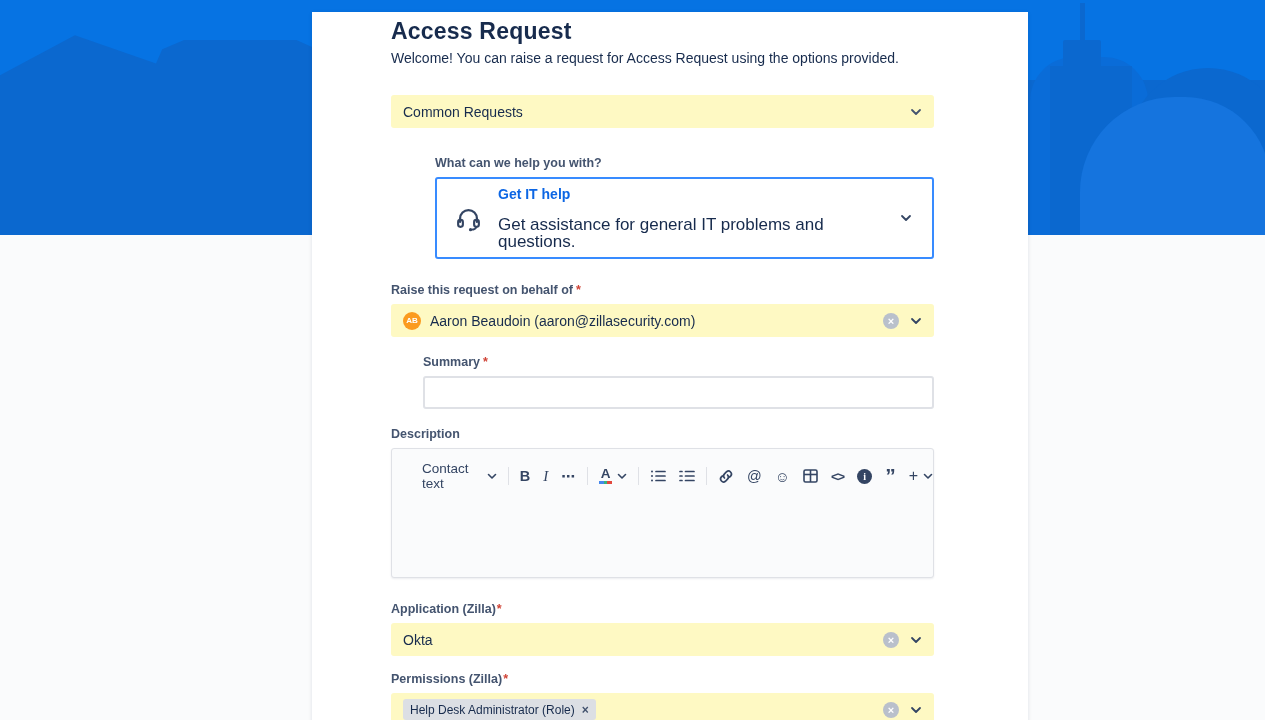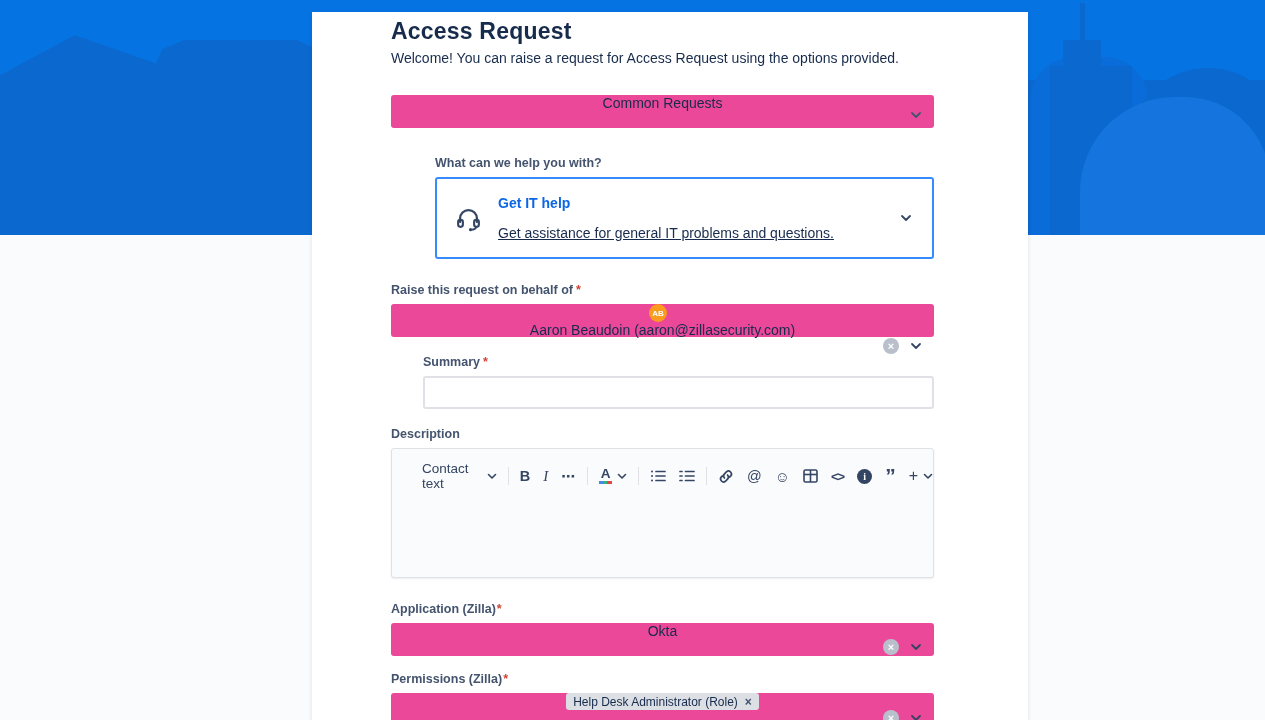--- a/index.html
+++ b/index.html
@@ -43,21 +43,21 @@
   .g1 { margin-top: 28px; } .g2 { margin-top: 27px; padding-left: 44px; } .g3 { margin-top: 23px; }
   .g4 { margin-top: 17px; margin-left: 32px; } .g5 { margin-top: 17px; } .g6 { margin-top: 23px; } .g7 { margin-top: 15px; }
 
   .lbl { display: block; font-size: 12.5px; line-height: 16px; font-weight: 700; color: #44546F; margin-bottom: 6px; }
   .req { color: #D04437; font-weight: 700; margin-left: 3px; }
 
   .field {
     height: 33px; border-radius: 3px; display: flex; align-items: center;
     padding: 0 12px; font-size: 14px; color: #172B4D; position: relative;
   }
-  .field.gray { background: #ec4899; flex-direction: column; }
+  .field.gray { background: #fef9c3; }
   .field.white { background: #FFFFFF; border: 2px solid #DFE1E6; padding: 0 10px; }
   .field .right-icons { margin-left: auto; display: flex; align-items: center; gap: 11px; }
 
   .chev { display: inline-flex; }
   .clear-circle {
     width: 16px; height: 16px; border-radius: 50%; background: #B9C0CB;
     color: #FFFFFF; font-size: 11px; font-weight: 700; line-height: 16px;
     display: inline-flex; align-items: center; justify-content: center;
   }
 
@@ -69,21 +69,21 @@
   }
 
   
   .option-card {
     height: 82px; border: 2px solid #388BFF; border-radius: 3px; background: #fff;
     display: flex; align-items: center; padding: 0 20px 0 18px;
   }
   .option-icon { flex: 0 0 auto; margin-right: 16px; display: flex; }
   .option-texts { display: flex; flex-direction: column; gap: 13px; }
   .option-title { color: #0C66E4; font-size: 14px; font-weight: 700; line-height: 17px; }
-  .option-desc { color: #172B4D; font-size: 14px; line-height: 17px; text-decoration: underline; }
+  .option-desc { color: #172B4D; font-size: 17px; line-height: 17px; }
   .option-card .chev { margin-left: auto; }
 
   
   .editor {
     margin-top: 6px; height: 130px; border: 1px solid #DFE1E6; border-radius: 3px;
     background: #FAFBFC; box-shadow: 0 1px 2px rgba(9,30,66,0.08);
   }
   .toolbar { display: flex; align-items: center; padding: 12px 0 0 30px; color: #344563; }
   .tb-group { display: flex; align-items: center; gap: 13px; }
   .tb-divider { width: 1px; height: 18px; background: #DFE1E6; margin: 0 11px; }

